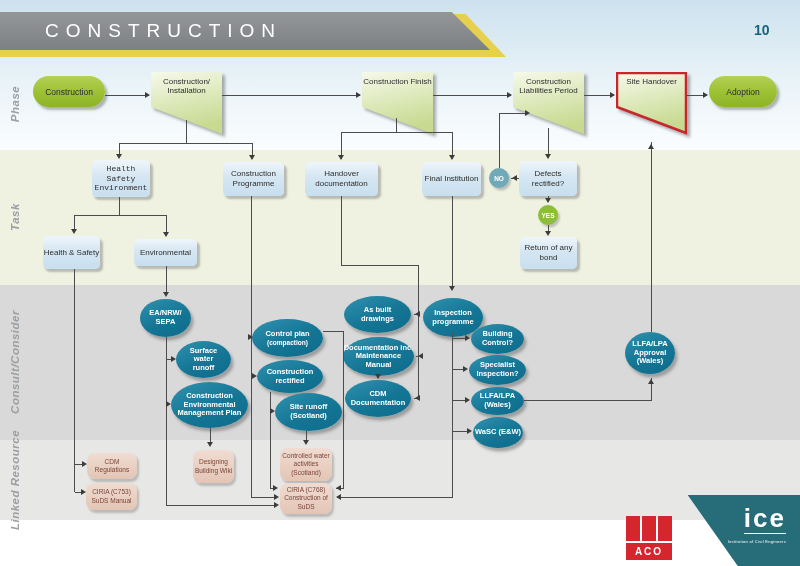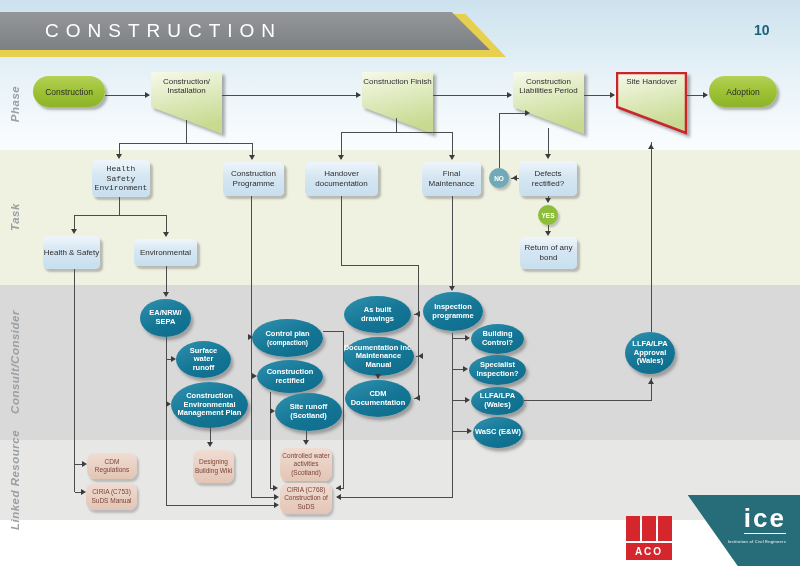--- a/index.html
+++ b/index.html
@@ -106,41 +106,41 @@
       <polygon points="1,1 70,1 70,61 1,35" fill="url(#pg1)" stroke="#c9252c" stroke-width="2.5"></polygon>
     </svg>
   <div class="plabel">Site Handover</div>
 </div>
 
 <div class="abs pill" style="left:709px;top:76px;width:68px;height:31px;">Adoption</div>
 
 <div class="abs tbox" style="left:92px;top:160px;width:58px;height:37px;font-family:Liberation Mono, monospace;">Health Safety Environment</div>
 <div class="abs tbox" style="left:223px;top:162px;width:61px;height:34px;">Construction Programme</div>
 <div class="abs tbox" style="left:305px;top:162px;width:73px;height:34px;">Handover documentation</div>
-<div class="abs tbox" style="left:422px;top:162px;width:59px;height:34px;">Final Maintenance</div>
+<div class="abs tbox" style="left:422px;top:162px;width:59px;height:34px;">Final Institution</div>
 <div class="abs tbox" style="left:519px;top:161px;width:58px;height:35px;">Defects rectified?</div>
 <div class="abs circ" style="left:489px;top:168px;width:20px;height:20px;background:#70a9b7;">NO</div>
 <div class="abs circ" style="left:538px;top:205px;width:20px;height:20px;background:#8cbe37;">YES</div>
 <div class="abs tbox" style="left:520px;top:237px;width:57px;height:32px;">Return of any bond</div>
 <div class="abs tbox" style="left:43px;top:236px;width:57px;height:33px;">Health &amp; Safety</div>
 <div class="abs tbox" style="left:134px;top:239px;width:63px;height:27px;">Environmental</div>
 
 <div class="abs ell" style="left:140px;top:299px;width:51px;height:38px;">EA/NRW/ SEPA</div>
 <div class="abs ell" style="left:176px;top:341px;width:55px;height:37px;padding:0 11px;">Surface water runoff</div>
 <div class="abs ell" style="left:171px;top:382px;width:77px;height:46px;">Construction Environmental Management Plan</div>
 <div class="abs ell" style="left:252px;top:319px;width:71px;height:38px;">
   <span>Control plan</span>
   <span class="sub">(compaction)</span>
 </div>
 <div class="abs ell" style="left:257px;top:360px;width:66px;height:33px;">Construction rectified</div>
 <div class="abs ell" style="left:275px;top:393px;width:67px;height:38px;padding:0 13px;">Site runoff (Scotland)</div>
 <div class="abs ell" style="left:344px;top:296px;width:67px;height:37px;padding:0 12px;">As built drawings</div>
 <div class="abs ell" style="left:343px;top:337px;width:71px;height:39px;">Documentation inc. Maintenance Manual</div>
 <div class="abs ell" style="left:345px;top:380px;width:66px;height:37px;padding:0 2px;">CDM Documentation</div>
-<div class="abs ell" style="left:423px;top:292px;width:60px;height:39px;">Inspection programme</div>
+<div class="abs ell" style="left:423px;top:298px;width:60px;height:39px;">Inspection programme</div>
 <div class="abs ell" style="left:471px;top:324px;width:53px;height:30px;">Building Control?</div>
 <div class="abs ell" style="left:469px;top:355px;width:57px;height:30px;">Specialist Inspection?</div>
 <div class="abs ell" style="left:471px;top:387px;width:53px;height:28px;">LLFA/LPA (Wales)</div>
 <div class="abs ell" style="left:473px;top:417px;width:50px;height:31px;">WaSC (E&amp;W)</div>
 <div class="abs ell" style="left:625px;top:332px;width:50px;height:42px;">LLFA/LPA Approval (Wales)</div>
 
 <div class="abs lbox" style="left:87px;top:453px;width:50px;height:26px;">CDM Regulations</div>
 <div class="abs lbox" style="left:86px;top:483px;width:51px;height:27px;">CIRIA (C753) SuDS Manual</div>
 <div class="abs lbox" style="left:193px;top:450px;width:41px;height:33px;">Designing Building Wiki</div>
 <div class="abs lbox" style="left:280px;top:448px;width:52px;height:33px;">Controlled water activities (Scotland)</div>

